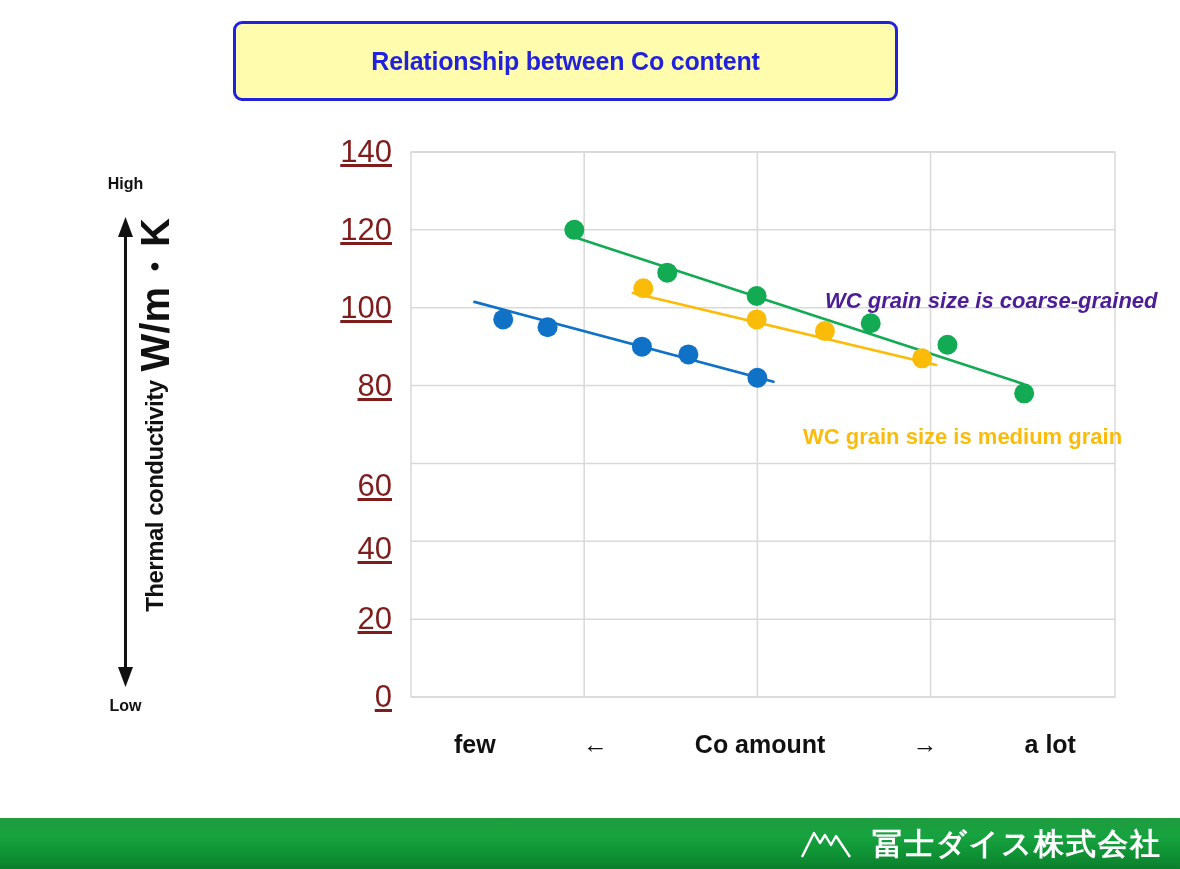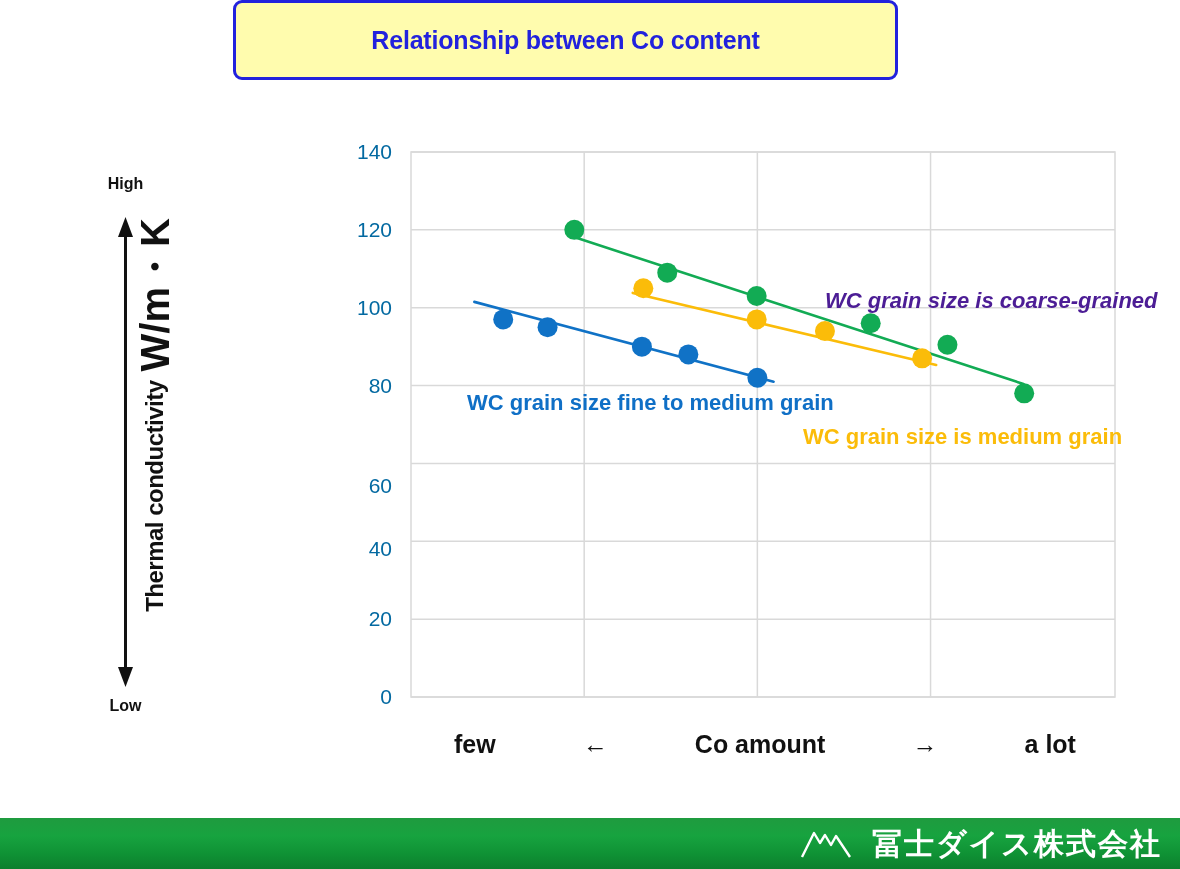--- a/index.html
+++ b/index.html
@@ -3,21 +3,21 @@
 <meta charset="utf-8">
 <style>
   html,body{margin:0;padding:0;}
   body{
     width:1180px;height:869px;background:#ffffff;
     font-family:"Liberation Sans",sans-serif;
     overflow:hidden;position:relative;
   }
   
   #title-box{
-    position:absolute;left:233px;top:0;width:665px;height:80px;
+    position:absolute;left:233px;top:21px;width:665px;height:80px;
     background:#FFFCAE;border:3px solid #2222DD;border-radius:9px;
     box-sizing:border-box;display:flex;flex-direction:column;
     align-items:center;justify-content:center;
   }
   #title-box .tline{
     color:#2222DD;font-weight:bold;font-size:25px;line-height:30px;
     letter-spacing:-0.2px;white-space:nowrap;
   }
   
   #highlow{position:absolute;left:58px;top:175px;width:135px;height:560px;}
@@ -35,21 +35,21 @@
     display:flex;align-items:center;justify-content:center;
     white-space:nowrap;pointer-events:none;
   }
   #y-caption .small{font-size:24px;font-weight:bold;color:#111;letter-spacing:-0.5px;}
   #y-caption .big{font-size:40px;font-weight:bold;color:#111;margin-left:9px;letter-spacing:0px;}
   
   #plot-wrap{position:absolute;left:0;top:0;width:1180px;height:800px;}
   #tick-col{position:absolute;left:330px;top:130px;width:62px;height:590px;}
   .ytick{
     position:absolute;right:0;width:62px;text-align:right;
-    font-size:21px;color:#0369a1;line-height:31px;
+    font-size:31px;color:#7f1d1d;line-height:31px;text-decoration:underline;
   }
   #xaxis-label{
     position:absolute;left:410px;top:720px;width:710px;height:48px;
     display:flex;align-items:center;justify-content:space-between;
     padding:0 44px;box-sizing:border-box;
   }
   #xaxis-label span{font-size:25px;font-weight:bold;color:#111;white-space:nowrap;}
   .ser-label{position:absolute;font-weight:bold;font-size:22px;white-space:nowrap;}
   #label-blue{left:467px;top:390px;color:#0F6FC6;}
   #label-green{left:825px;top:288px;color:#4c1d95;font-style:italic;}
@@ -135,21 +135,20 @@
         <circle cx="922.104" cy="358.32142857142856" r="10" fill="#FBBC09"></circle>
         <circle cx="574.328" cy="229.8571428571429" r="10" fill="#12AB54"></circle>
         <circle cx="667.256" cy="272.67857142857144" r="10" fill="#12AB54"></circle>
         <circle cx="756.664" cy="296.0357142857143" r="10" fill="#12AB54"></circle>
         <circle cx="870.712" cy="323.2857142857143" r="10" fill="#12AB54"></circle>
         <circle cx="947.448" cy="344.69642857142856" r="10" fill="#12AB54"></circle>
         <circle cx="1024.184" cy="393.35714285714283" r="10" fill="#12AB54"></circle>
       </g>
   </svg>
 
-  <div class="ser-label" id="label-blue">WC grain size fine to medium grain</div>
   <div class="ser-label" id="label-green">WC grain size is coarse-grained</div>
   <div class="ser-label" id="label-yellow">WC grain size is medium grain</div>
 
   <div id="xaxis-label">
     <span>few</span>
     <span>←</span>
     <span>Co amount</span>
     <span>→</span>
     <span>a lot</span>
   </div>

